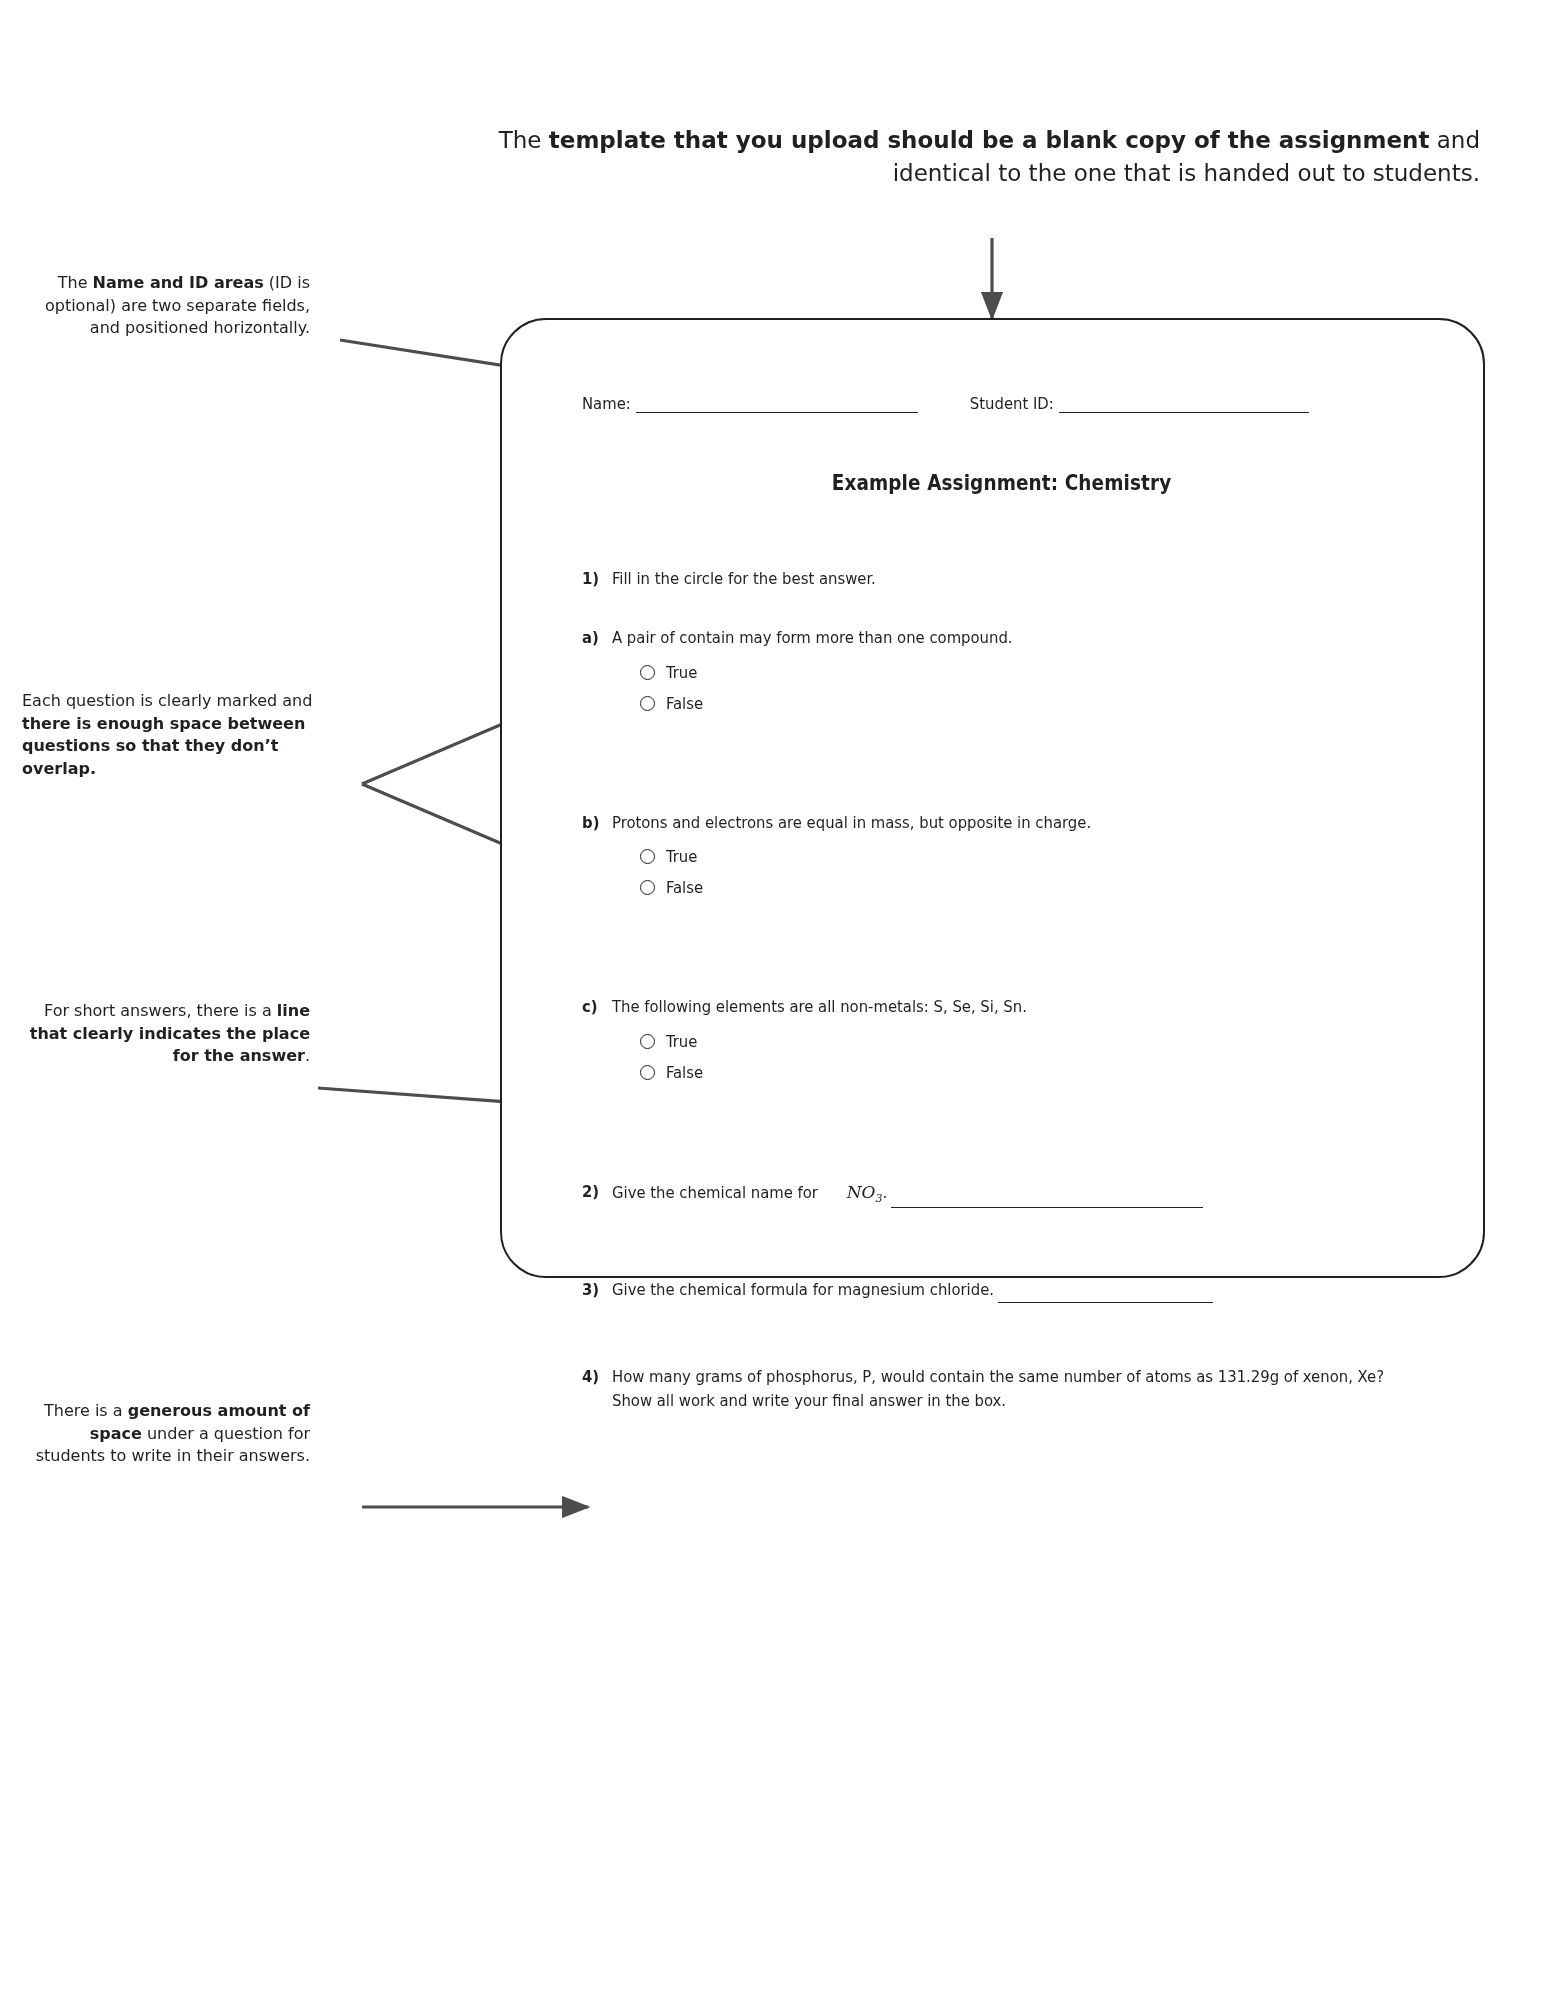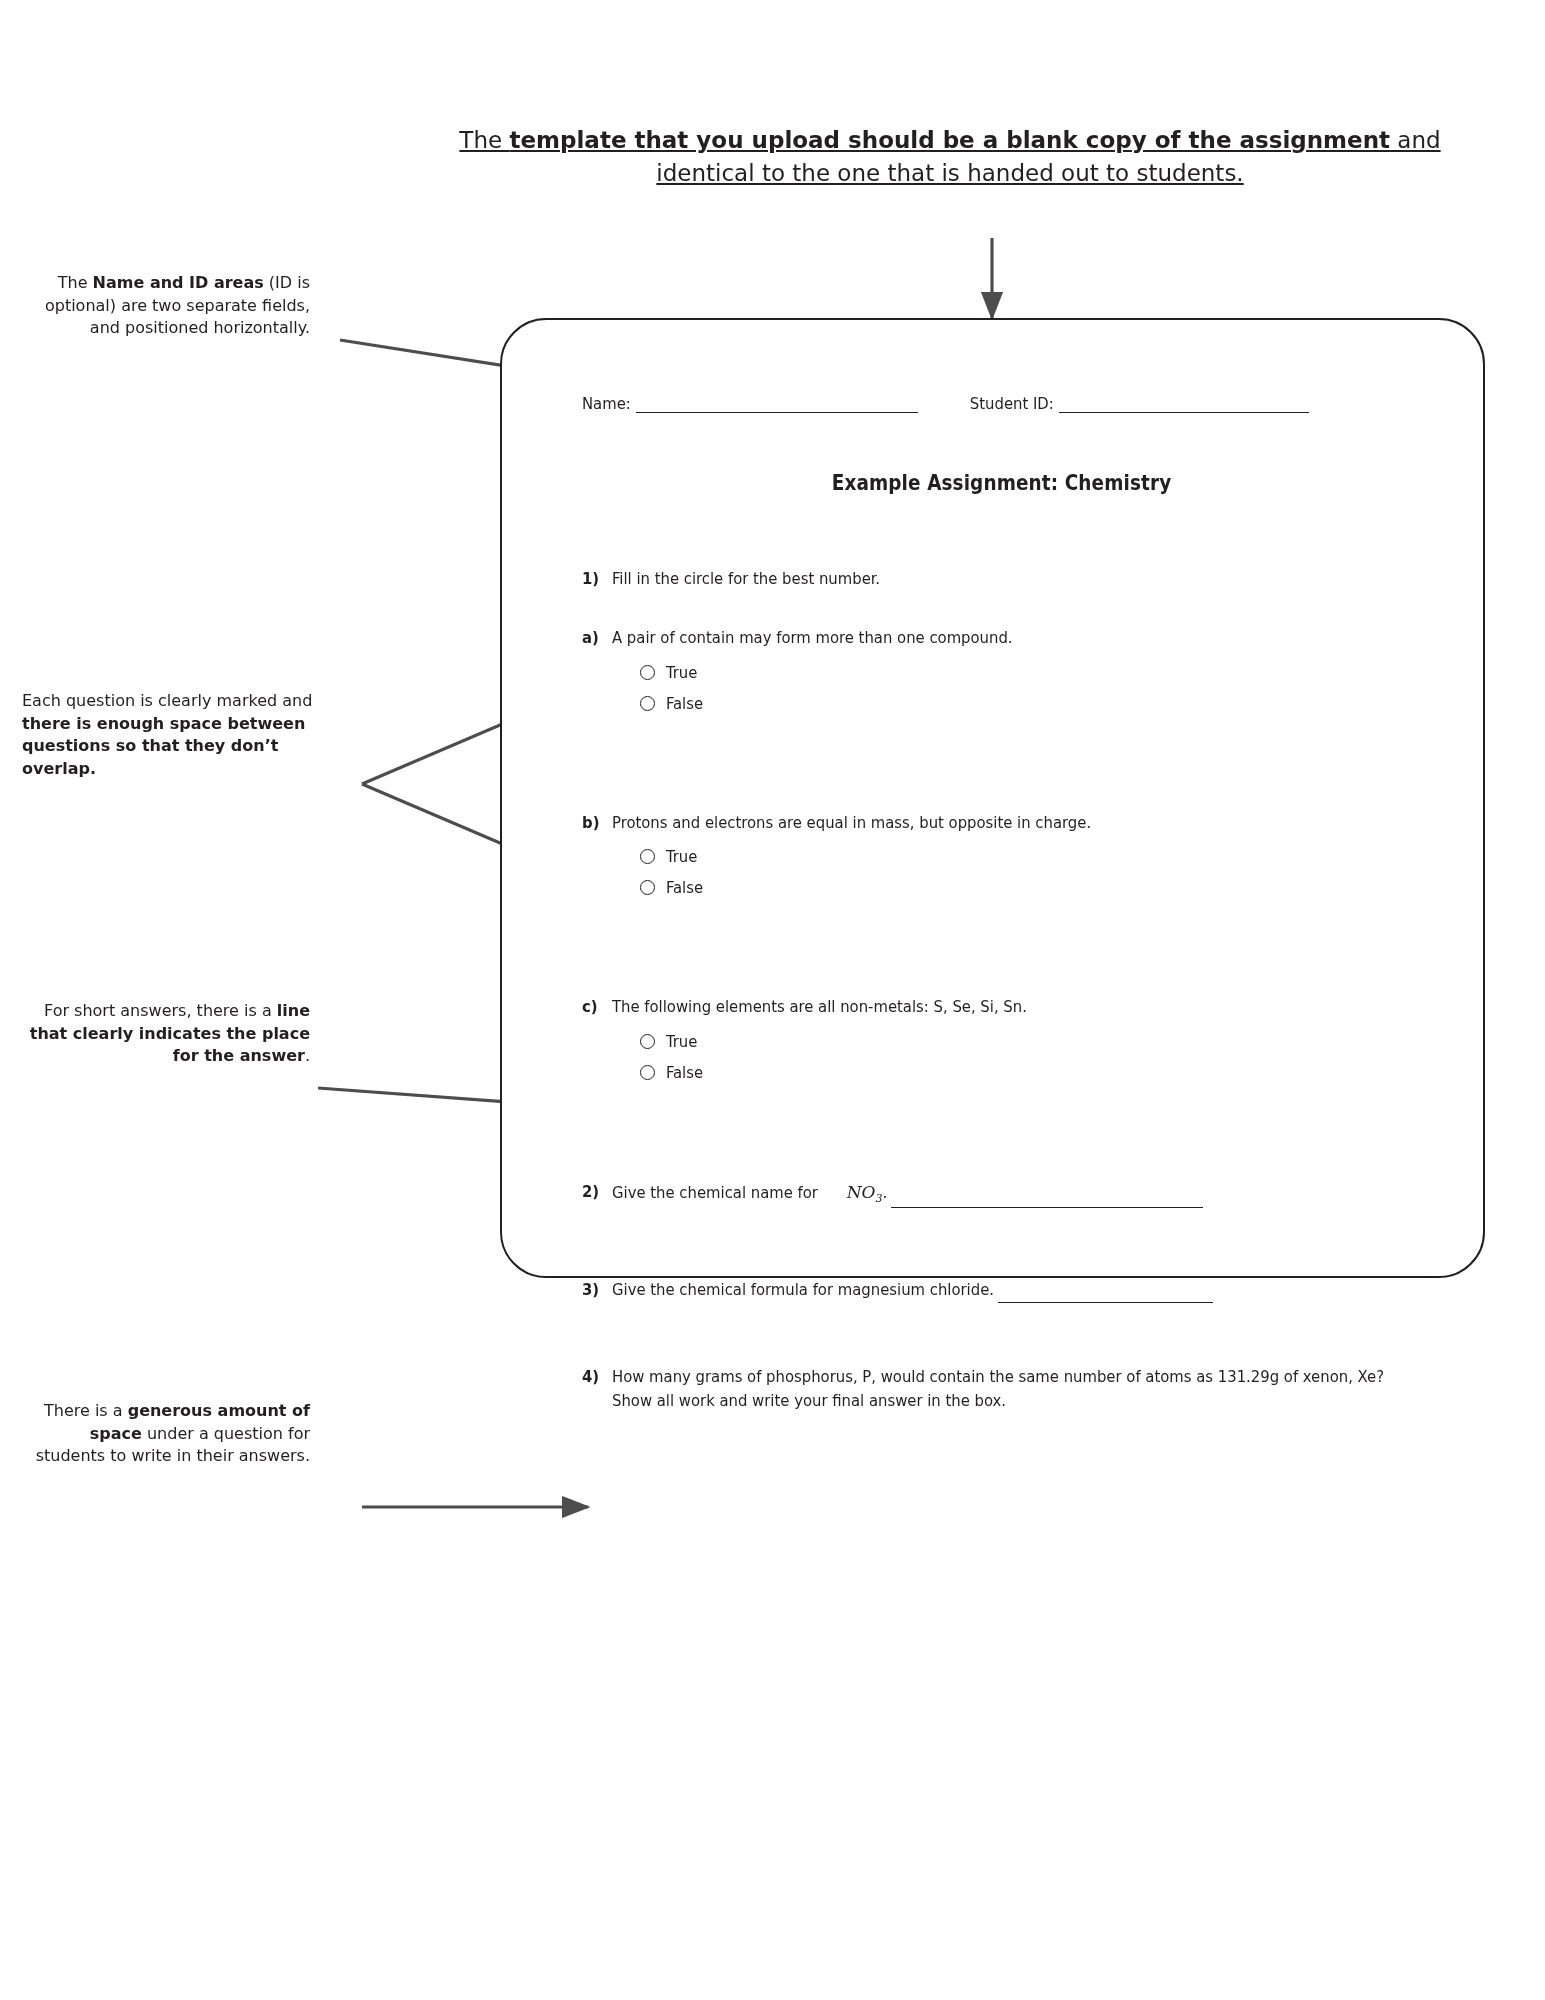--- a/index.html
+++ b/index.html
@@ -21,24 +21,23 @@
     font-size: 16px;
     line-height: 1.42;
     color: #231f20;
   }
   .callout b { font-weight: 700; }
 
   #header-note {
     left: 420px;
     top: 124px;
     width: 1060px;
-    text-align: center;
+    text-align: right;
     font-size: 23px;
     line-height: 1.44;
-    text-decoration: underline;
   }
 
   #note-name-id  { left: 10px;  top: 272px; width: 300px; text-align: right; }
   #note-spacing  { left: 22px;  top: 690px; width: 300px; text-align: left; }
   #note-line     { left: 20px;  top: 1000px; width: 290px; text-align: right; }
   #note-space    { left: 20px;  top: 1400px; width: 290px; text-align: right; }
 
   
   #arrows {
     position: absolute;
@@ -209,21 +208,21 @@
       <span class="rule rule-name"></span>
       <span class="idgap"></span>
       <span class="field-label">Student ID:</span>
       <span class="rule rule-id"></span>
     </div>
 
     <div class="doc-title">Example Assignment: Chemistry</div>
 
     <div class="q q1-head">
       <span class="q-num">1)</span>
-      <span class="q-body">Fill in the circle for the best number.</span>
+      <span class="q-body">Fill in the circle for the best answer.</span>
     </div>
 
     <div class="sub">
       <span class="sub-num">a)</span>
       <span class="q-body">A pair of contain may form more than one compound.</span>
     </div>
     <div class="choices">
       <div class="choice">
         <span class="bubble"></span>
         <span>True</span>

